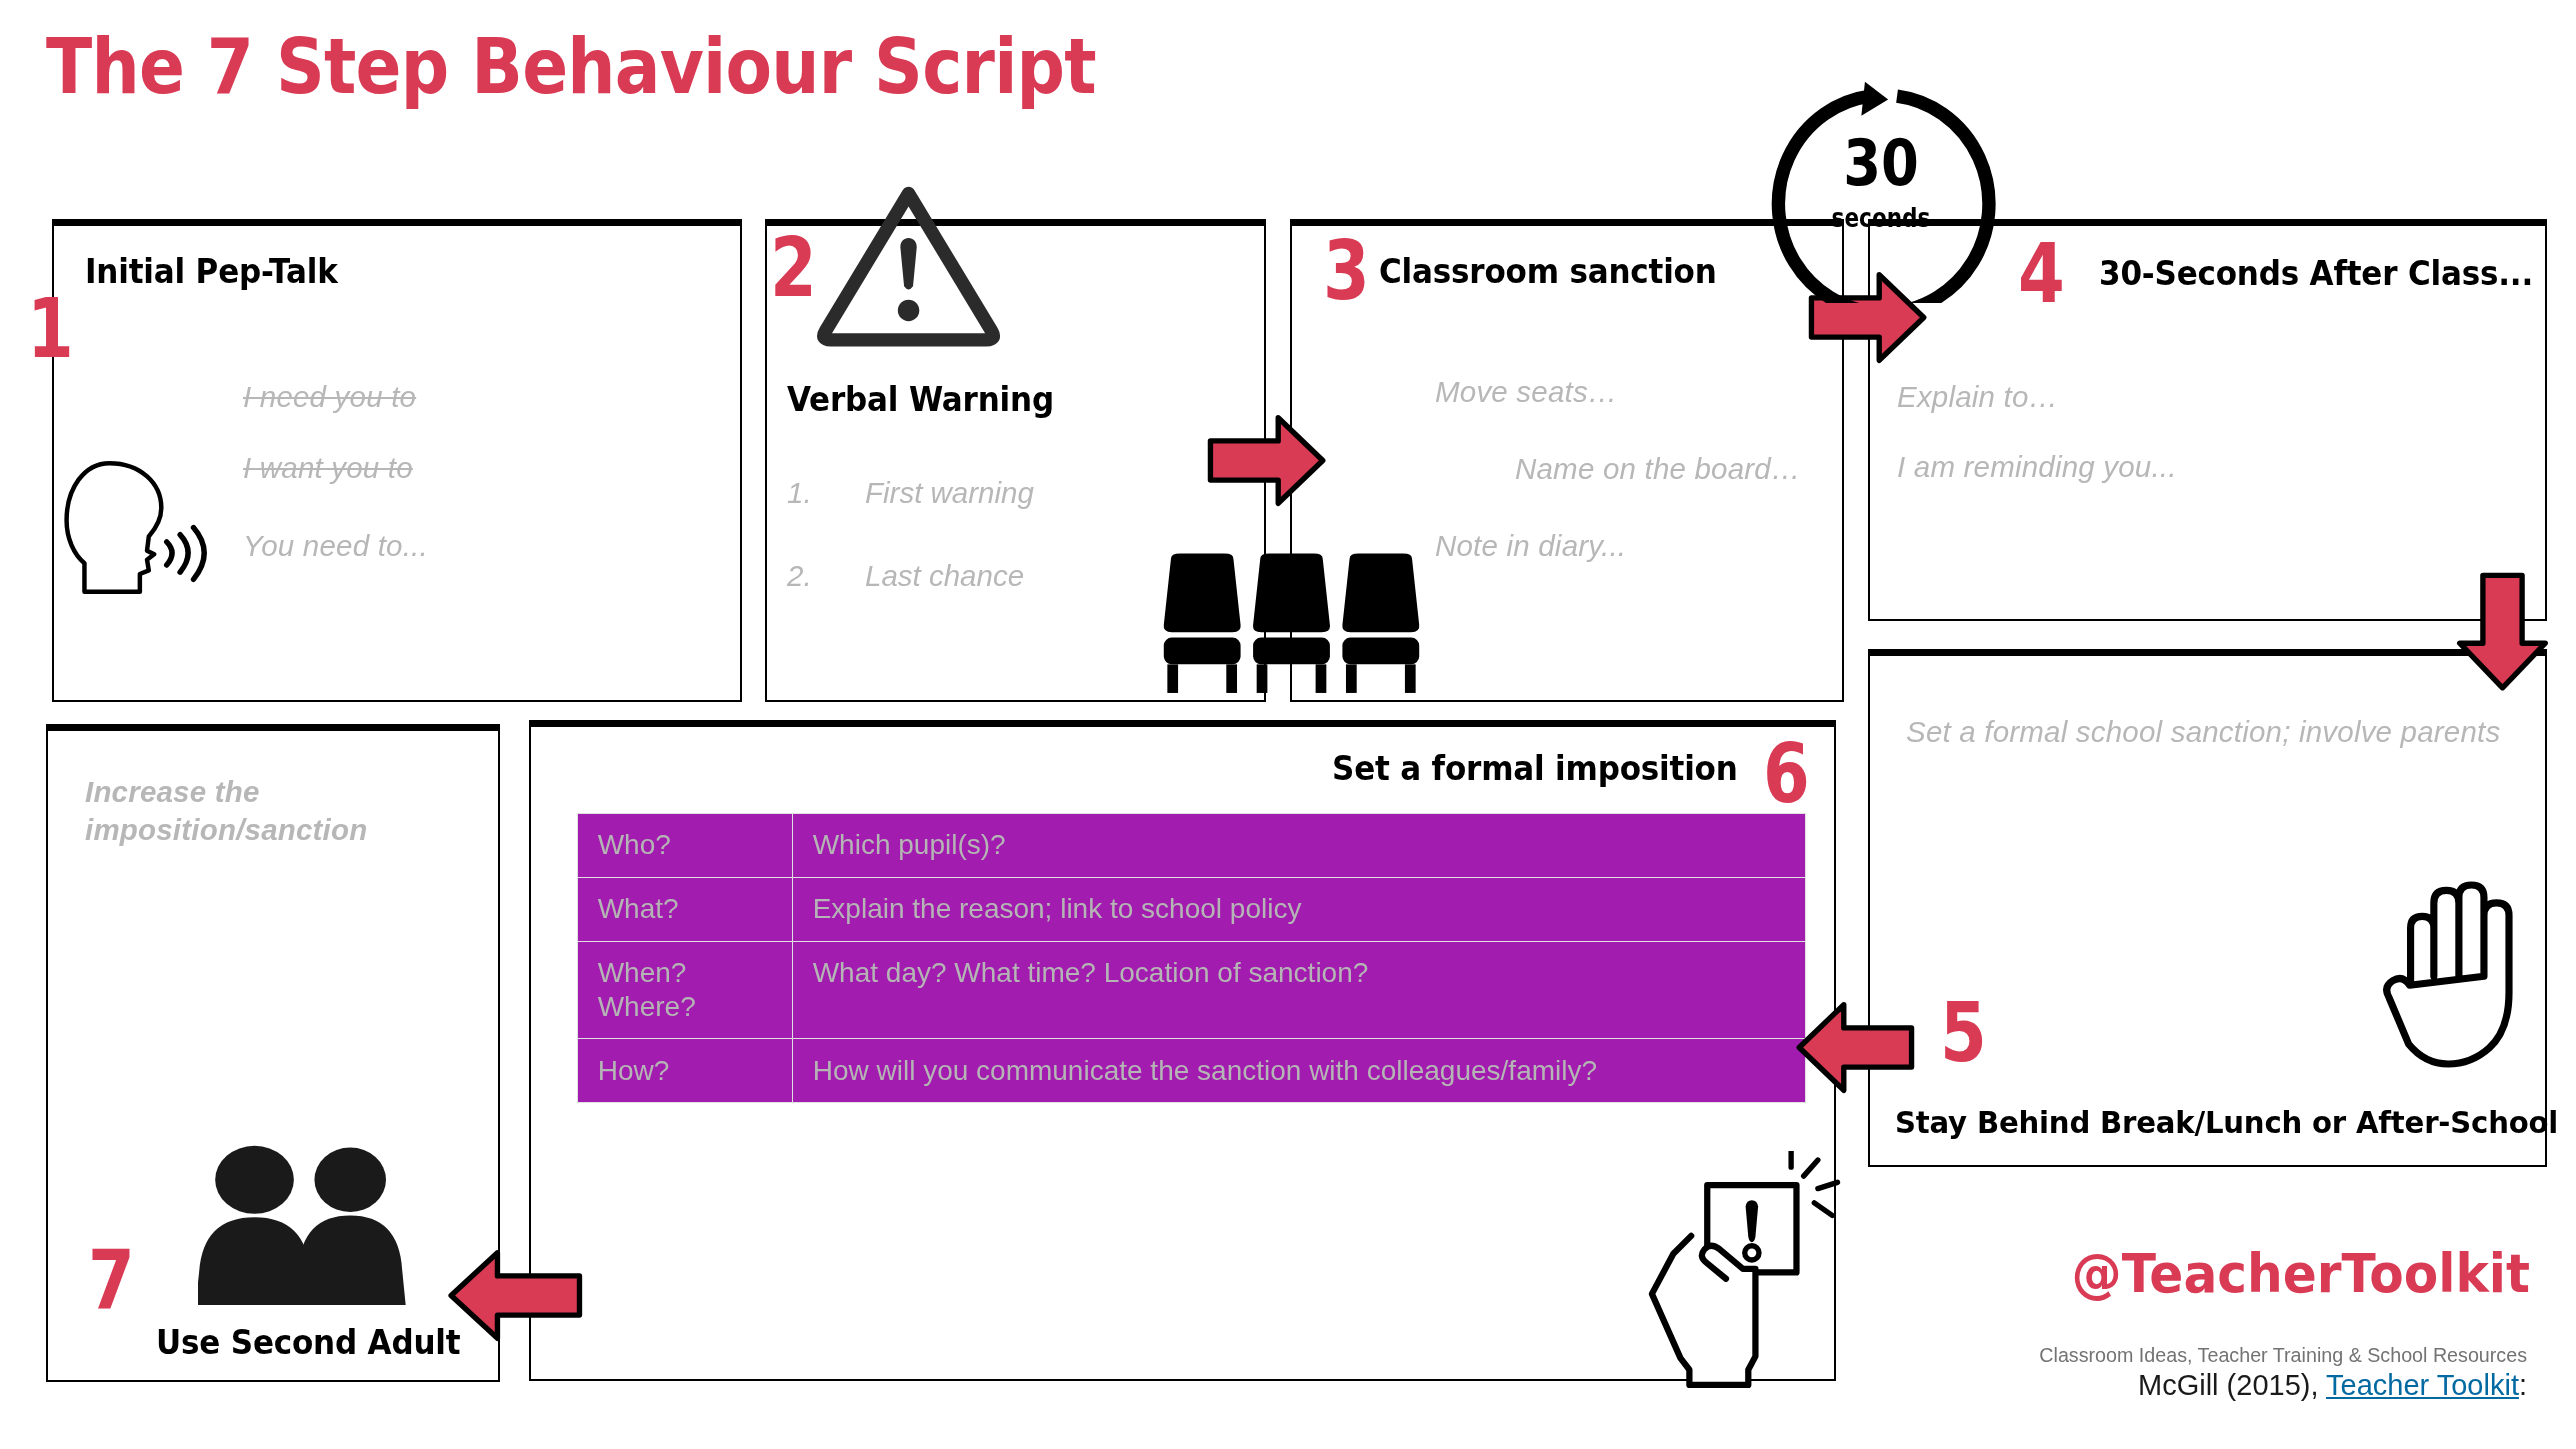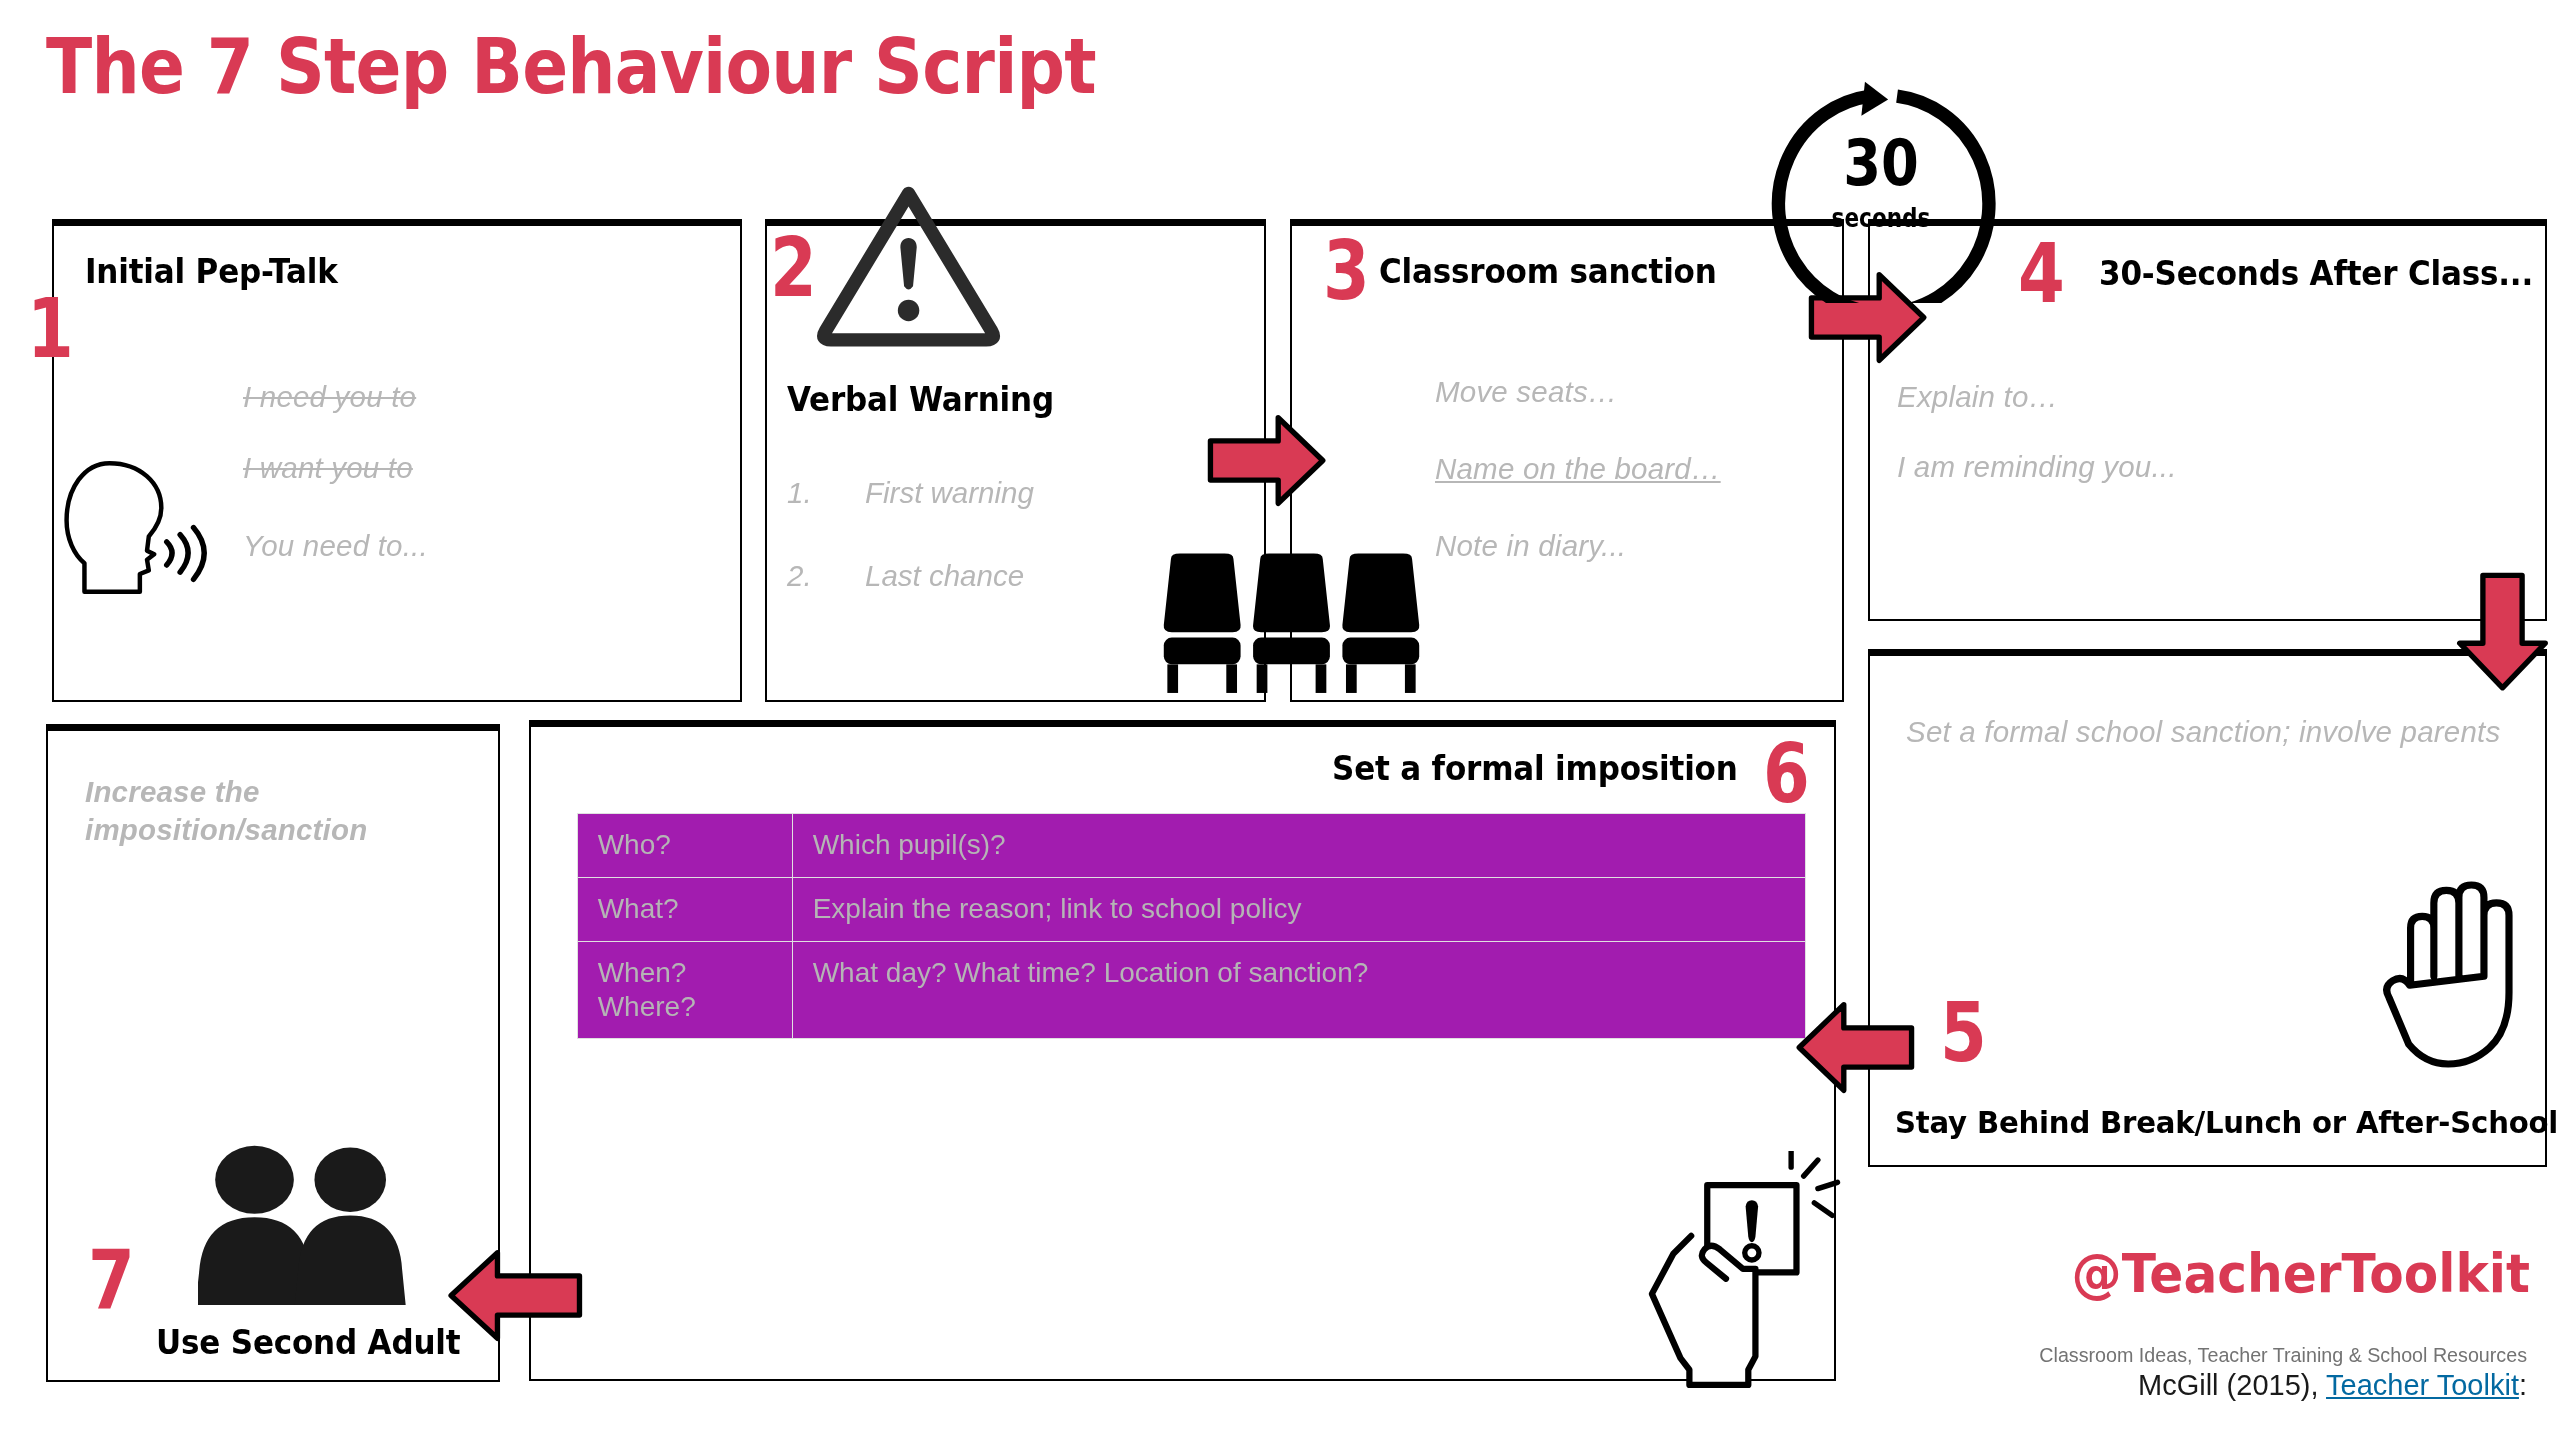--- a/index.html
+++ b/index.html
@@ -164,21 +164,21 @@
     <path d="M107,16 L200,170 Q206,180 194,180 L20,180 Q8,180 14,170 Z" fill="none" stroke="#2b2b2b" stroke-width="15" stroke-linejoin="round"></path>
     <path d="M107,66 C113,66 117,71 116,78 L112,120 Q107,127 102,120 L98,78 C97,71 101,66 107,66 Z" fill="#2b2b2b"></path>
     <circle cx="107" cy="147" r="12" fill="#2b2b2b"></circle>
   </svg>
 </div>
 
 <div class="panel panel-top-thick" style="left:1290px; top:219px; width:554px; height:483px;"></div>
 <div class="step-num" style="left:1323px; top:237px;">3</div>
 <div class="panel-title" style="left:1379px; top:252px;">Classroom sanction</div>
 <div class="ghost" style="left:1435px; top:375px;">Move seats…</div>
-<div class="ghost" style="left:1435px; top:452px;text-decoration:underline;">Name on the board…</div>
+<div class="ghost" style="left:1515px; top:452px;">Name on the board…</div>
 <div class="ghost" style="left:1435px; top:529px;">Note in diary...</div>
 
 <div class="icon" style="left:1162px; top:550px;">
   <svg width="259" height="143" viewBox="0 0 290 160">
     <g fill="#000">
       <path d="M10,10 q0,-6 10,-6 l50,0 q10,0 10,6 l8,74 q1,8 -9,8 l-68,0 q-10,0 -9,-8 Z"></path>
       <rect x="2" y="98" width="86" height="30" rx="9"></rect>
       <rect x="6" y="128" width="12" height="32"></rect>
         <rect x="72" y="128" width="12" height="32"></rect>
       <g transform="translate(100,0)">
@@ -237,20 +237,24 @@
     </tr>
     <tr>
       <td class="q">What?</td>
       <td>Explain the reason; link to school policy</td>
     </tr>
     <tr>
       <td class="q" style="white-space:pre-line;">When?
 Where?</td>
       <td>What day? What time? Location of sanction?</td>
     </tr>
+    <tr>
+      <td class="q">How?</td>
+      <td>How will you communicate the sanction with colleagues/family?</td>
+    </tr>
   </tbody>
 </table>
 
 <div class="icon" style="left:1643px; top:1151px; z-index:7;">
   <svg width="232" height="259" viewBox="0 0 260 290">
     <g fill="#fff" stroke="#000" stroke-width="7" stroke-linejoin="round" stroke-linecap="round">
       <rect x="72" y="38" width="100" height="98"></rect>
       <path d="M54,95 L34,115 L10,160 L42,232 L52,245 L52,262 L118,262 L118,245 L126,230 L126,132
                l-14,0 l-26,-22 q-10,-8 -17,0 q-7,8 2,15 l22,18"></path>
     </g>

